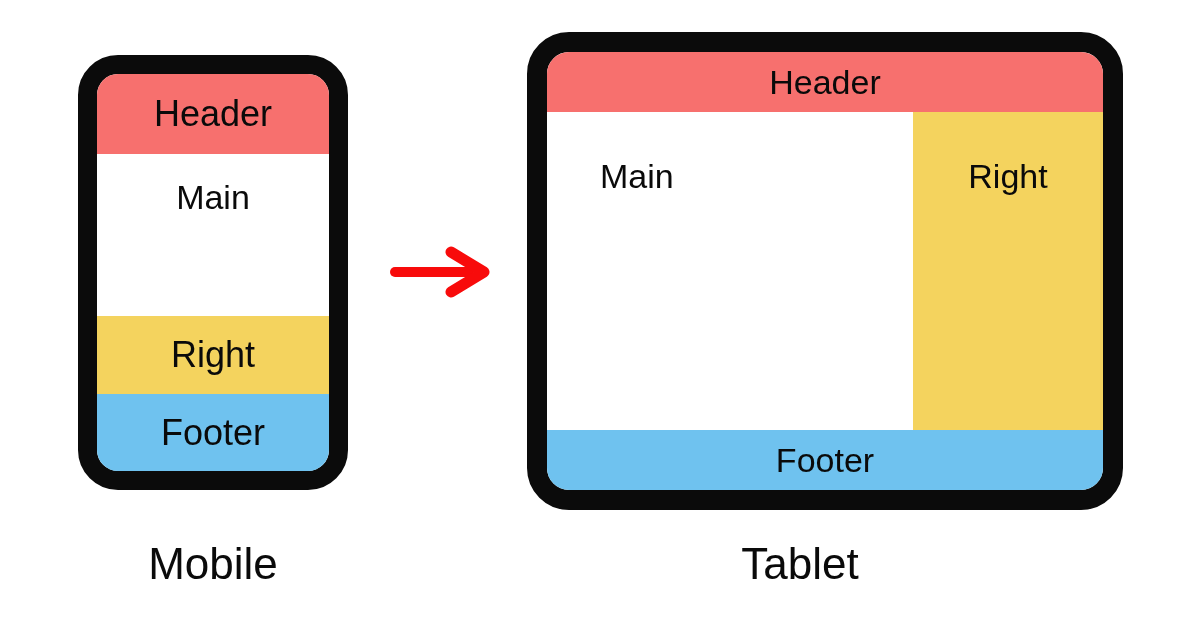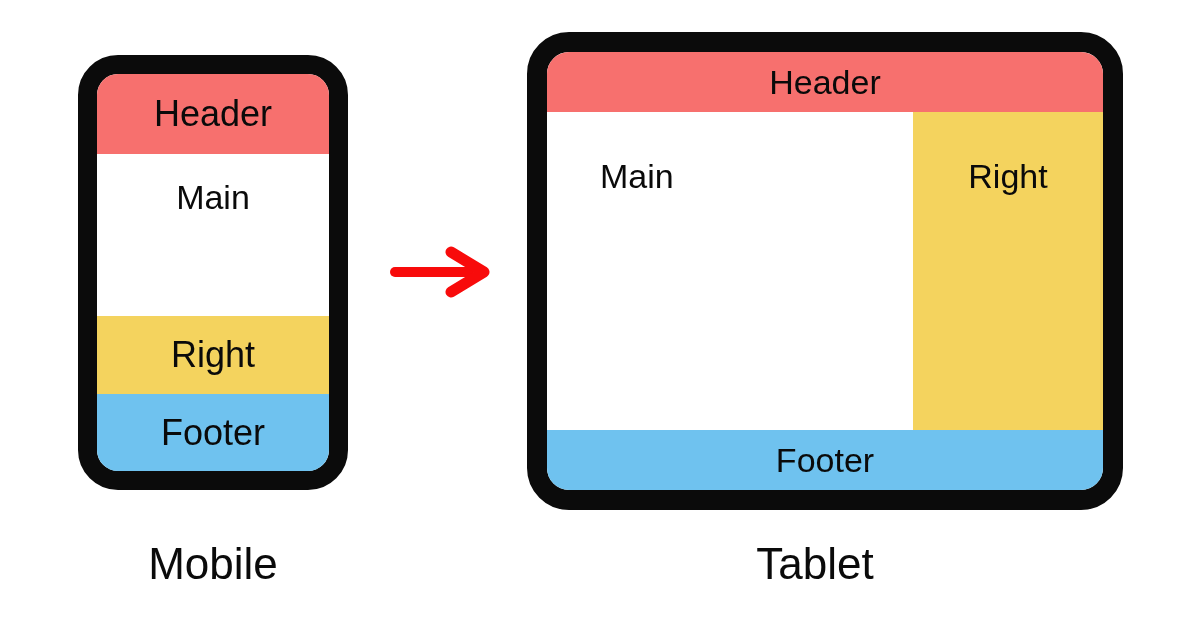--- a/index.html
+++ b/index.html
@@ -63,21 +63,21 @@
 
   .caption {
     position: absolute;
     top: 540px;
     font-size: 44px;
     line-height: 1.1;
     text-align: center;
     color: var(--text, #0a0a0a);
   }
   .mobile-caption { left: 78px; width: 270px; }
-  .tablet-caption { left: 517px; width: 596px; }
+  .tablet-caption { left: 502px; width: 596px; }
 
   .arrow-svg { position: absolute; left: 385px; top: 245px; width: 110px; height: 55px; }
 </style>
 </head>
 <body>
 
 <div class="canvas">
 
   <div class="device mobile-device">
     <div class="screen">

